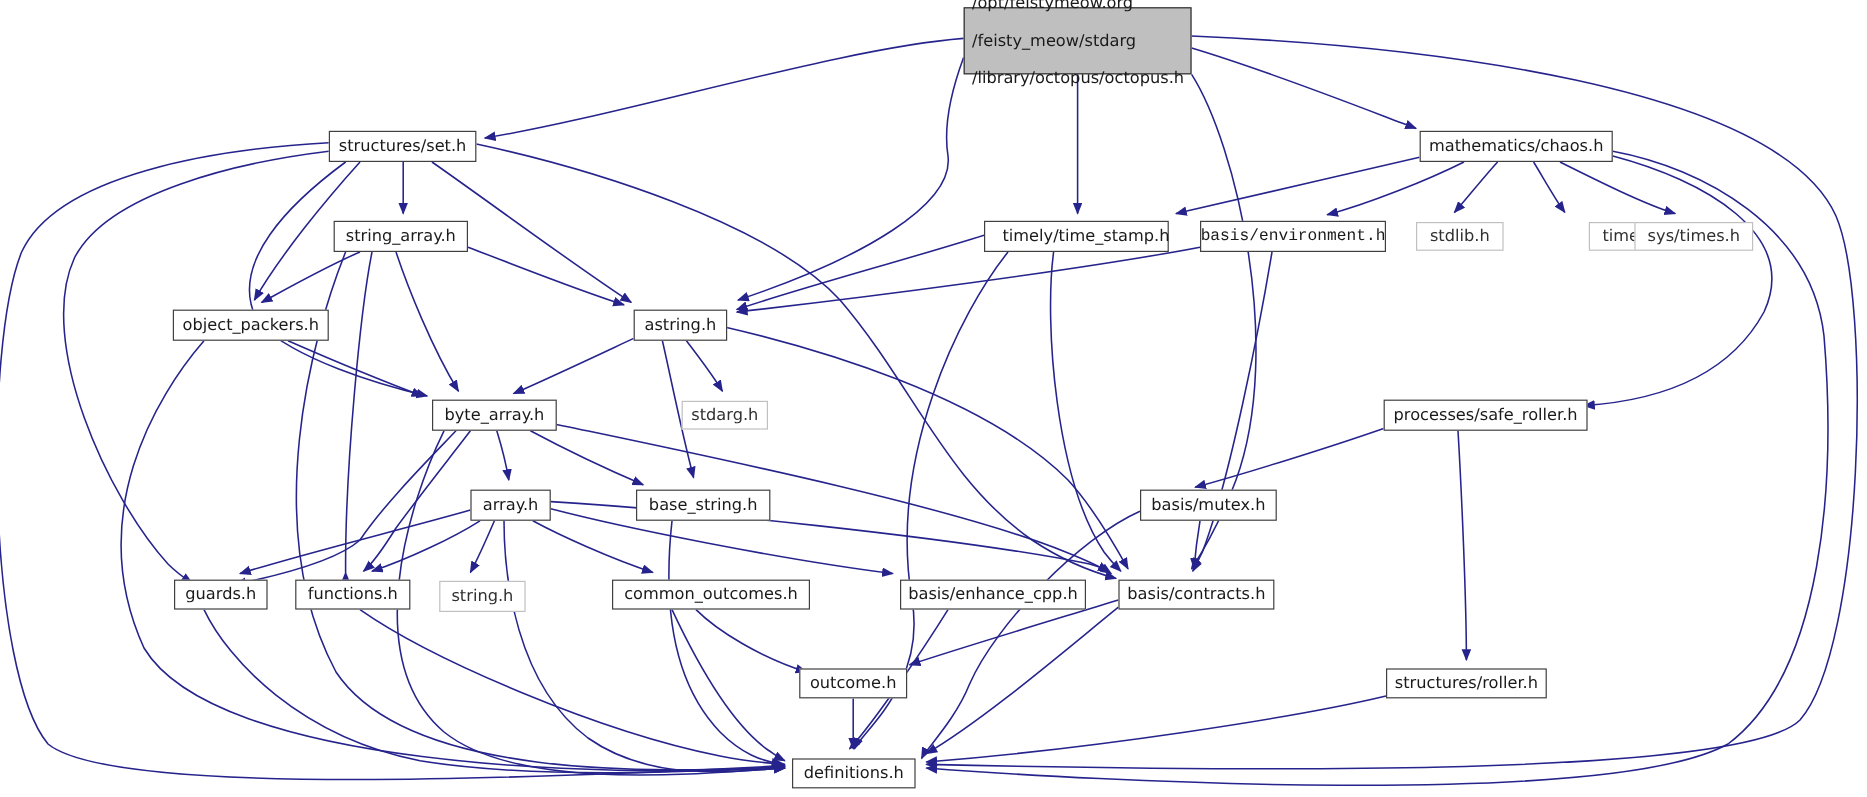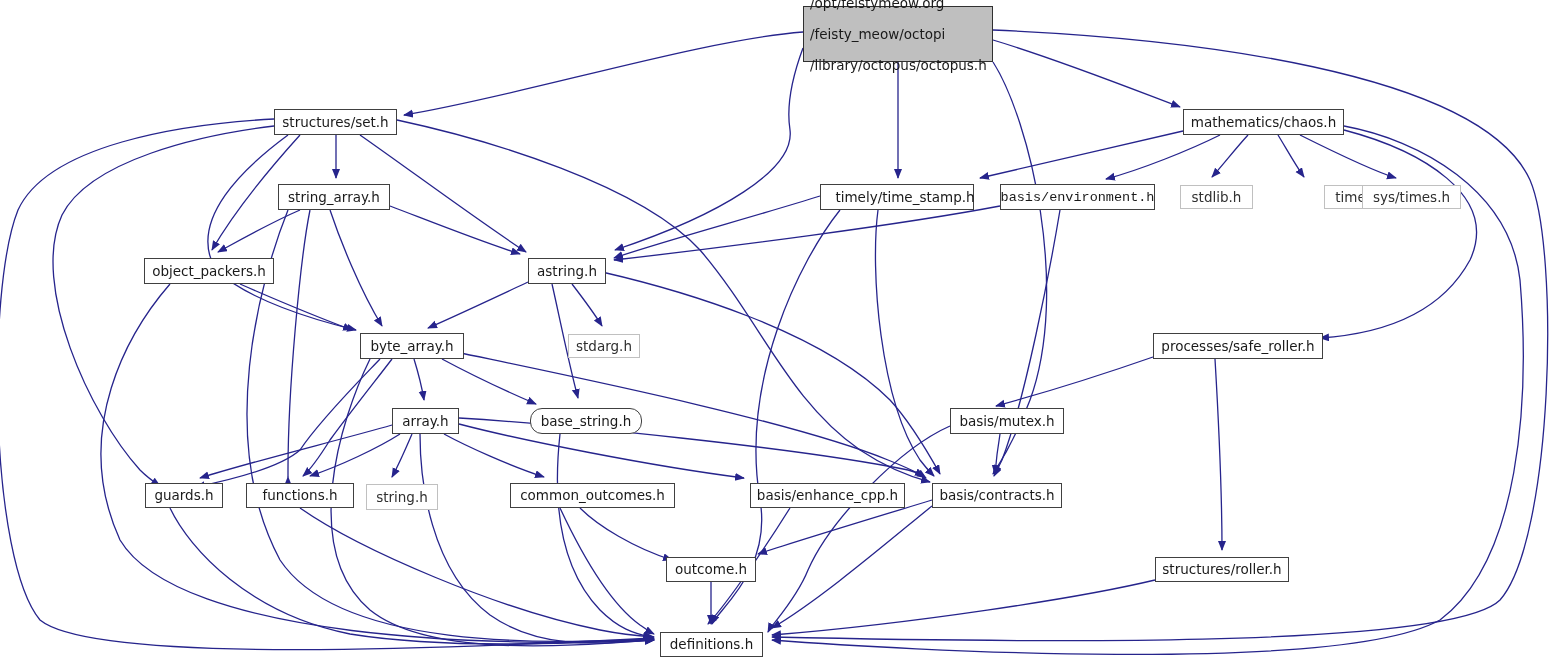--- a/index.html
+++ b/index.html
@@ -147,39 +147,39 @@
 
       <path d="M1153,357 C1110,372 1040,394 996,406"></path>
       <path d="M1215,359 C1218,410 1222,500 1222,550"></path>
 
       <path d="M1000,434 C998,446 996,462 995,474"></path>
       <path d="M950,426 C900,448 830,520 808,570 C796,600 772,624 768,632"></path>
 
       <path d="M1155,580 C1080,598 910,624 772,635"></path>
     </g>
   </svg>
-<div class="node root" style="left: 803px; top: 6px; width: 190px; height: 56px;"><span class="ln">/opt/feistymeow.org</span><span class="ln">/feisty_meow/octopi</span><span class="ln">/library/octopus/octopus.h</span></div>
+<div class="node root" style="left: 803px; top: 6px; width: 190px; height: 56px;"><span class="ln">/opt/feistymeow.org</span><span class="ln">/feisty_meow/stdarg</span><span class="ln">/library/octopus/octopus.h</span></div>
     <div class="node" style="left: 274px; top: 109px; width: 123px; height: 26px;"><span class="ln">structures/set.h</span></div>
     <div class="node" style="left: 1183px; top: 109px; width: 161px; height: 26px;"><span class="ln">mathematics/chaos.h</span></div>
     <div class="node" style="left: 278px; top: 184px; width: 112px; height: 26px;"><span class="ln">string_array.h</span></div>
     <div class="node" style="left: 820px; top: 184px; width: 154px; height: 26px; padding-left: 16px;"><span class="ln">timely/time_stamp.h</span></div>
     <div class="node" style="left: 1000px; top: 184px; width: 155px; height: 26px; font-family: Liberation Mono, monospace;"><span class="ln">basis/environment.h</span></div>
     <div class="node system" style="left: 1180px; top: 185px; width: 73px; height: 24px;"><span class="ln">stdlib.h</span></div>
     <div class="node system" style="left: 1324px; top: 185px; width: 66px; height: 24px;"><span class="ln">time.h</span></div>
     <div class="node system" style="left: 1362px; top: 185px; width: 99px; height: 24px;"><span class="ln">sys/times.h</span></div>
     <div class="node" style="left: 144px; top: 258px; width: 130px; height: 26px;"><span class="ln">object_packers.h</span></div>
     <div class="node" style="left: 528px; top: 258px; width: 78px; height: 26px;"><span class="ln">astring.h</span></div>
     <div class="node" style="left: 360px; top: 333px; width: 104px; height: 26px;"><span class="ln">byte_array.h</span></div>
     <div class="node system" style="left: 568px; top: 334px; width: 72px; height: 24px;"><span class="ln">stdarg.h</span></div>
     <div class="node" style="left: 1153px; top: 333px; width: 170px; height: 26px;"><span class="ln">processes/safe_roller.h</span></div>
     <div class="node" style="left: 392px; top: 408px; width: 67px; height: 26px;"><span class="ln">array.h</span></div>
-    <div class="node" style="left: 530px; top: 408px; width: 112px; height: 26px; border-radius: 12px;"><span class="ln">base_string.h</span></div>
+    <div class="node" style="left: 530px; top: 408px; width: 112px; height: 26px;"><span class="ln">base_string.h</span></div>
     <div class="node" style="left: 950px; top: 408px; width: 114px; height: 26px;"><span class="ln">basis/mutex.h</span></div>
     <div class="node" style="left: 145px; top: 483px; width: 78px; height: 25px;"><span class="ln">guards.h</span></div>
-    <div class="node" style="left: 246px; top: 483px; width: 108px; height: 25px;"><span class="ln">functions.h</span></div>
+    <div class="node" style="left: 246px; top: 483px; width: 96px; height: 25px;"><span class="ln">functions.h</span></div>
     <div class="node system" style="left: 366px; top: 484px; width: 72px; height: 26px;"><span class="ln">string.h</span></div>
     <div class="node" style="left: 510px; top: 483px; width: 165px; height: 25px;"><span class="ln">common_outcomes.h</span></div>
     <div class="node" style="left: 750px; top: 483px; width: 155px; height: 25px;"><span class="ln">basis/enhance_cpp.h</span></div>
     <div class="node" style="left: 932px; top: 483px; width: 130px; height: 25px;"><span class="ln">basis/contracts.h</span></div>
     <div class="node" style="left: 666px; top: 557px; width: 90px; height: 25px;"><span class="ln">outcome.h</span></div>
     <div class="node" style="left: 1155px; top: 557px; width: 134px; height: 25px;"><span class="ln">structures/roller.h</span></div>
     <div class="node" style="left: 660px; top: 632px; width: 103px; height: 25px;"><span class="ln">definitions.h</span></div>
   </div>
 
 </body></html>

